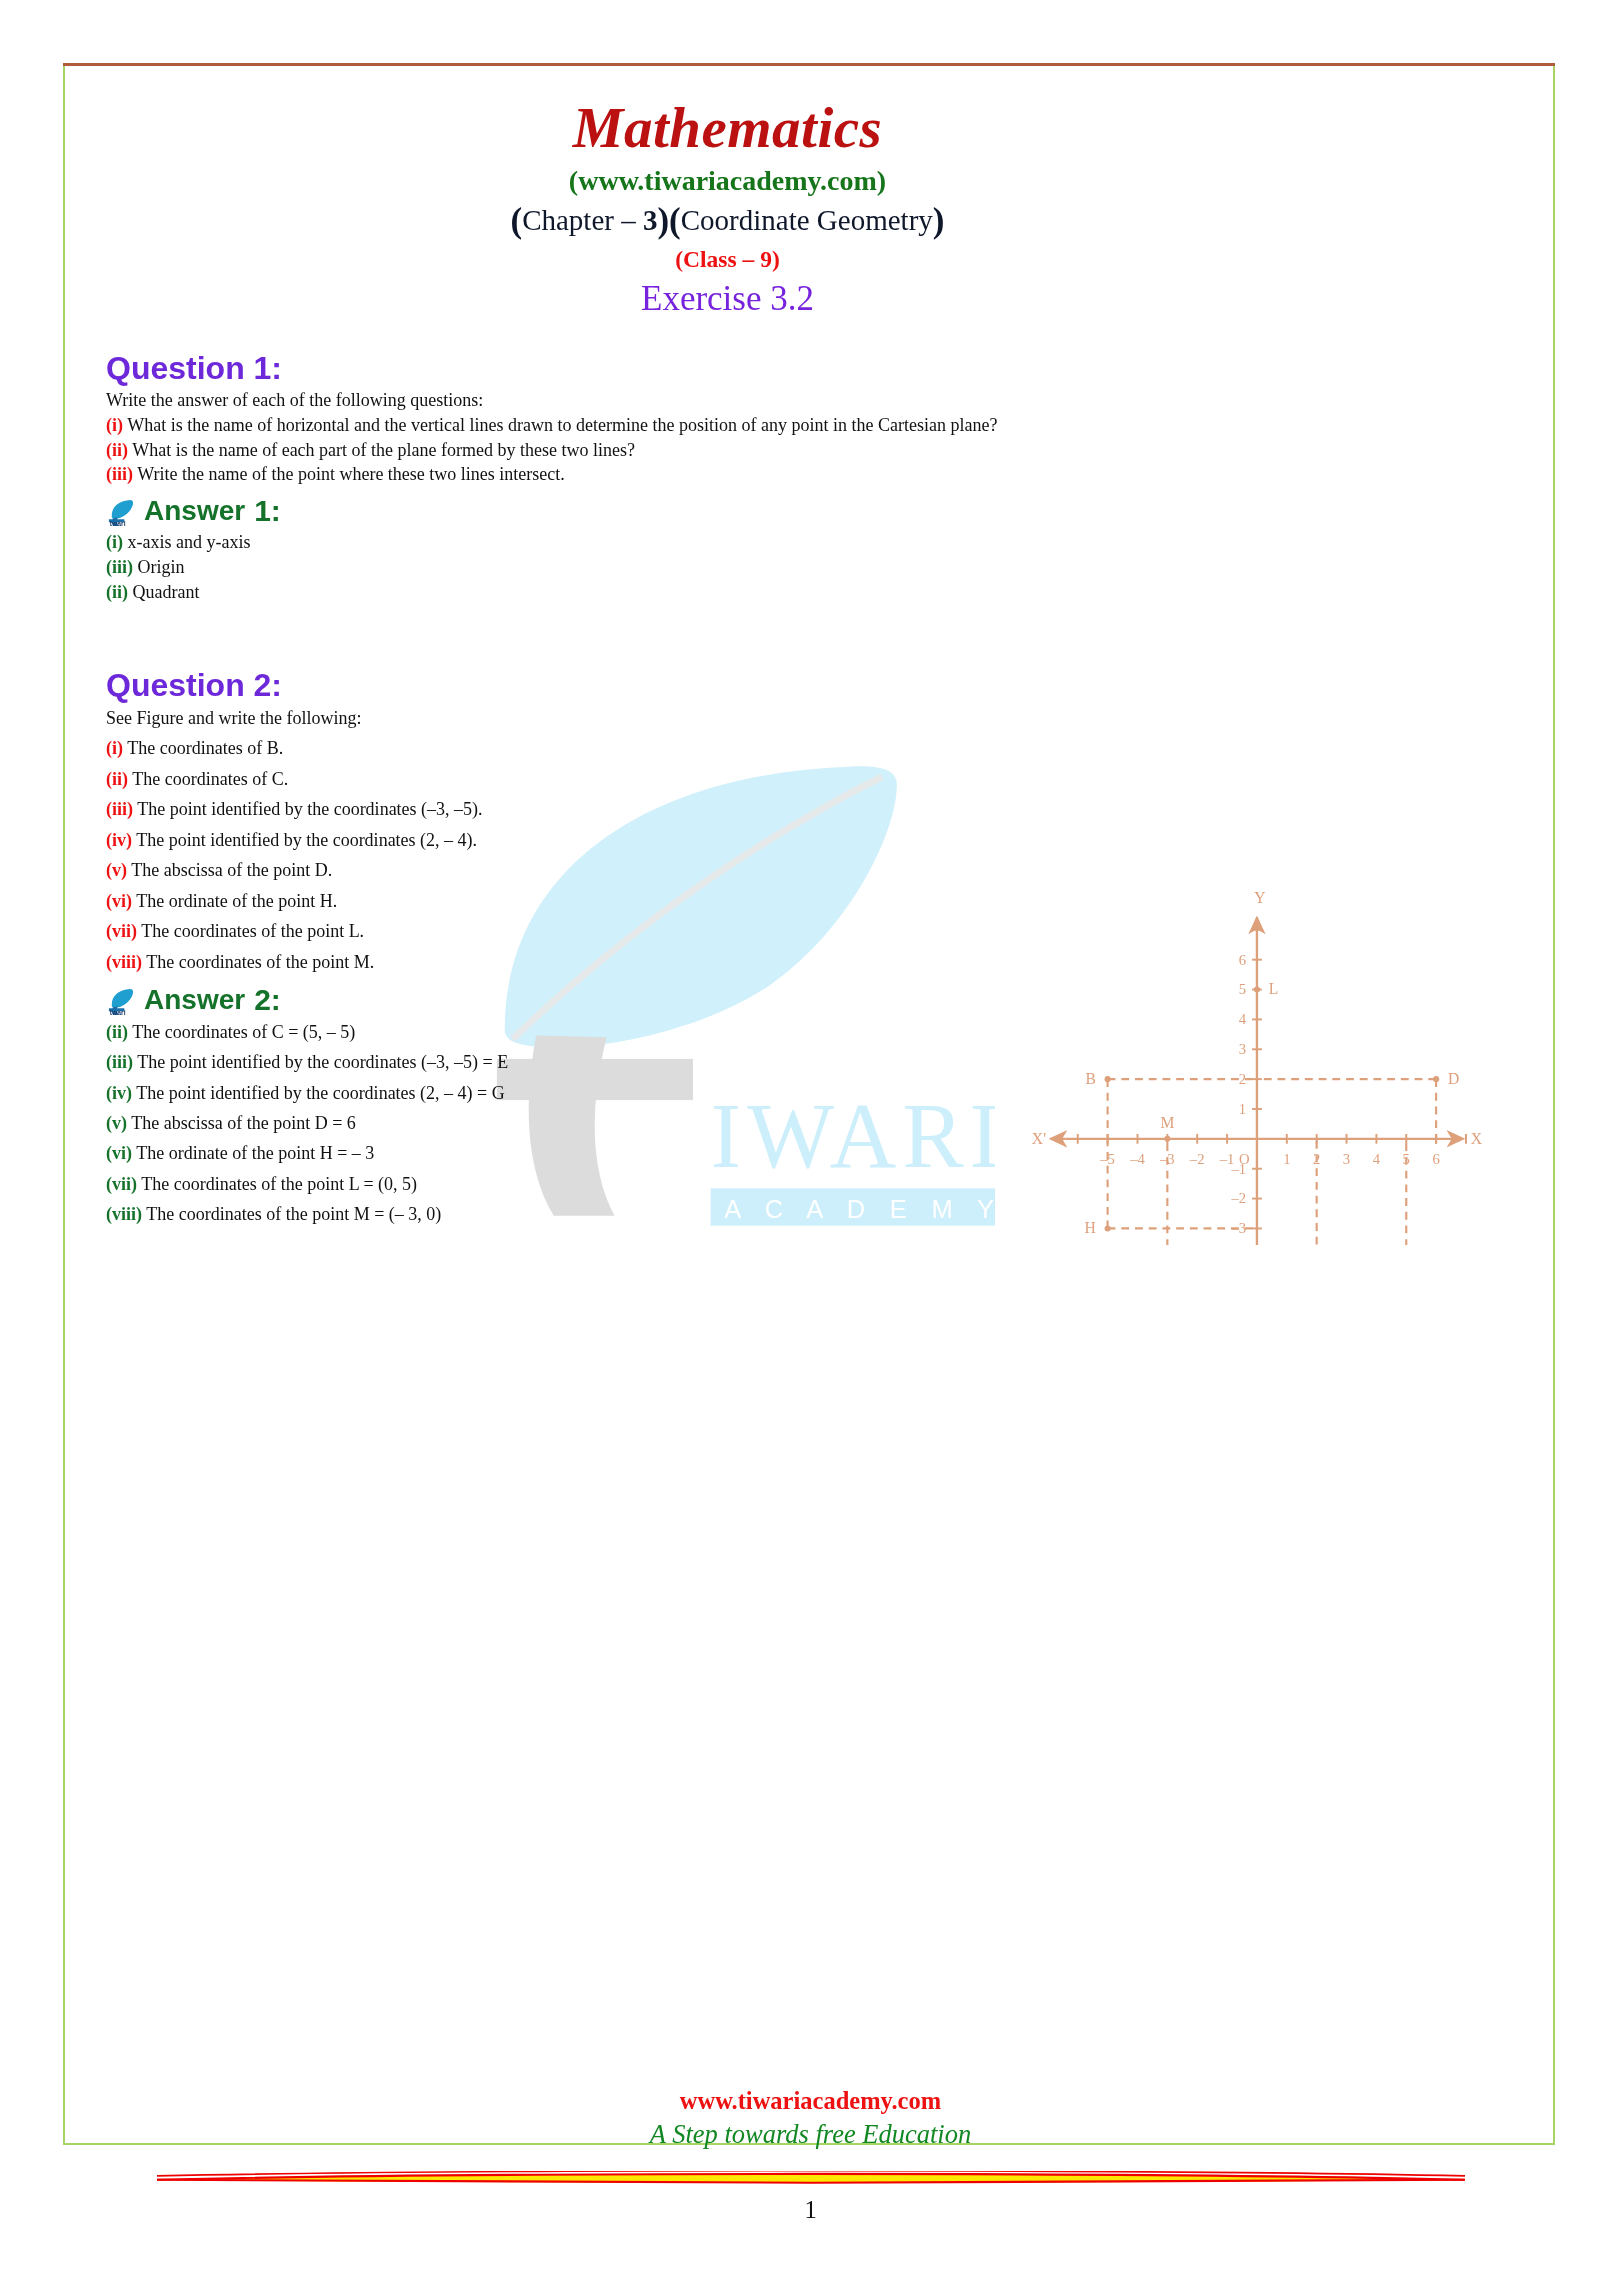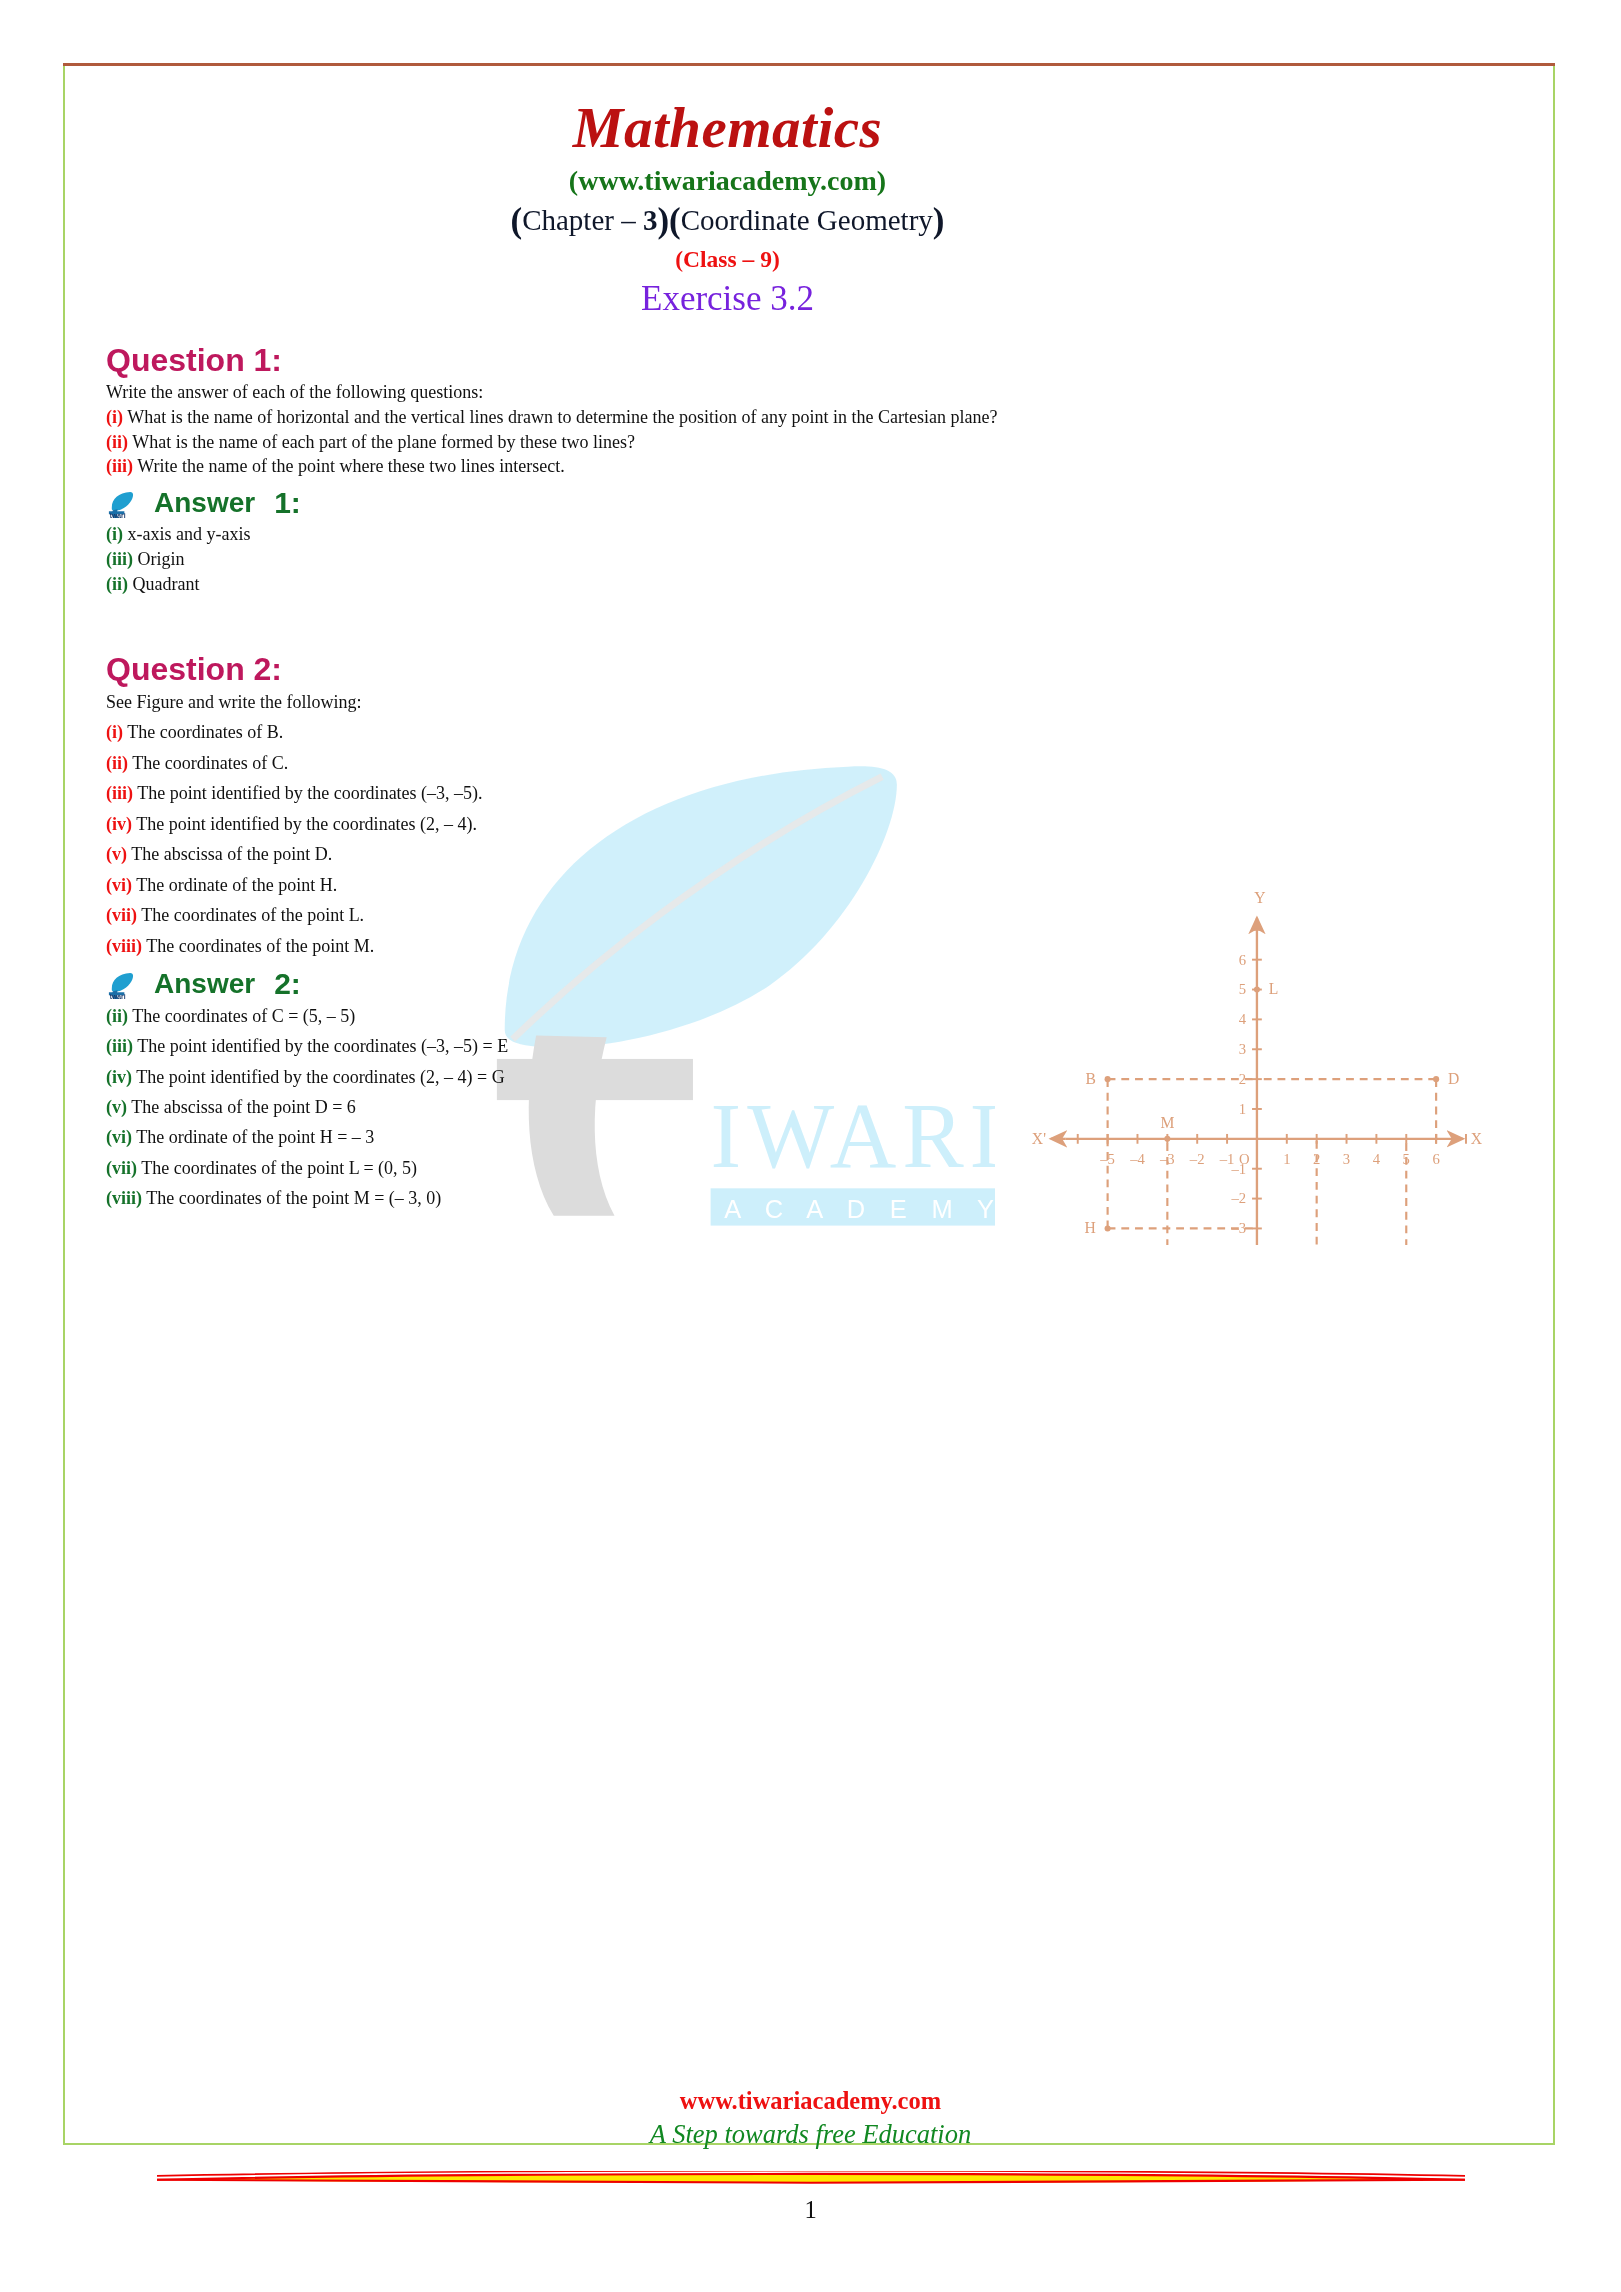--- a/index.html
+++ b/index.html
@@ -104,34 +104,34 @@
   .content {
     position: absolute;
     left: 106px;
     top: 341px;
     width: 1372px;
   }
   .q-heading {
     font-family: "Liberation Sans", sans-serif;
     font-weight: bold;
     font-size: 32px;
-    color: #be185d;
-    margin: 0 0 2px 0;
+    color: #6d28d9;
+    margin: 8px 0 2px 0;
     line-height: 1.2;
   }
   .a-heading {
     font-family: "Liberation Sans", sans-serif;
     font-weight: bold;
     font-size: 28px;
     color: #15722a;
     margin: 5.9px 0 2px 0;
     line-height: 1.25;
     display: flex;
     align-items: center;
-    gap: 19px;
+    gap: 9px;
   }
   .a-heading .num { font-size: 30px; }
   .line {
     font-family: "Liberation Serif", serif;
     font-size: 18px;
     color: #111111;
     line-height: 1.26;
     margin: 0 0 2px 0;
   }
   .line-wide { width: 1353px; }

